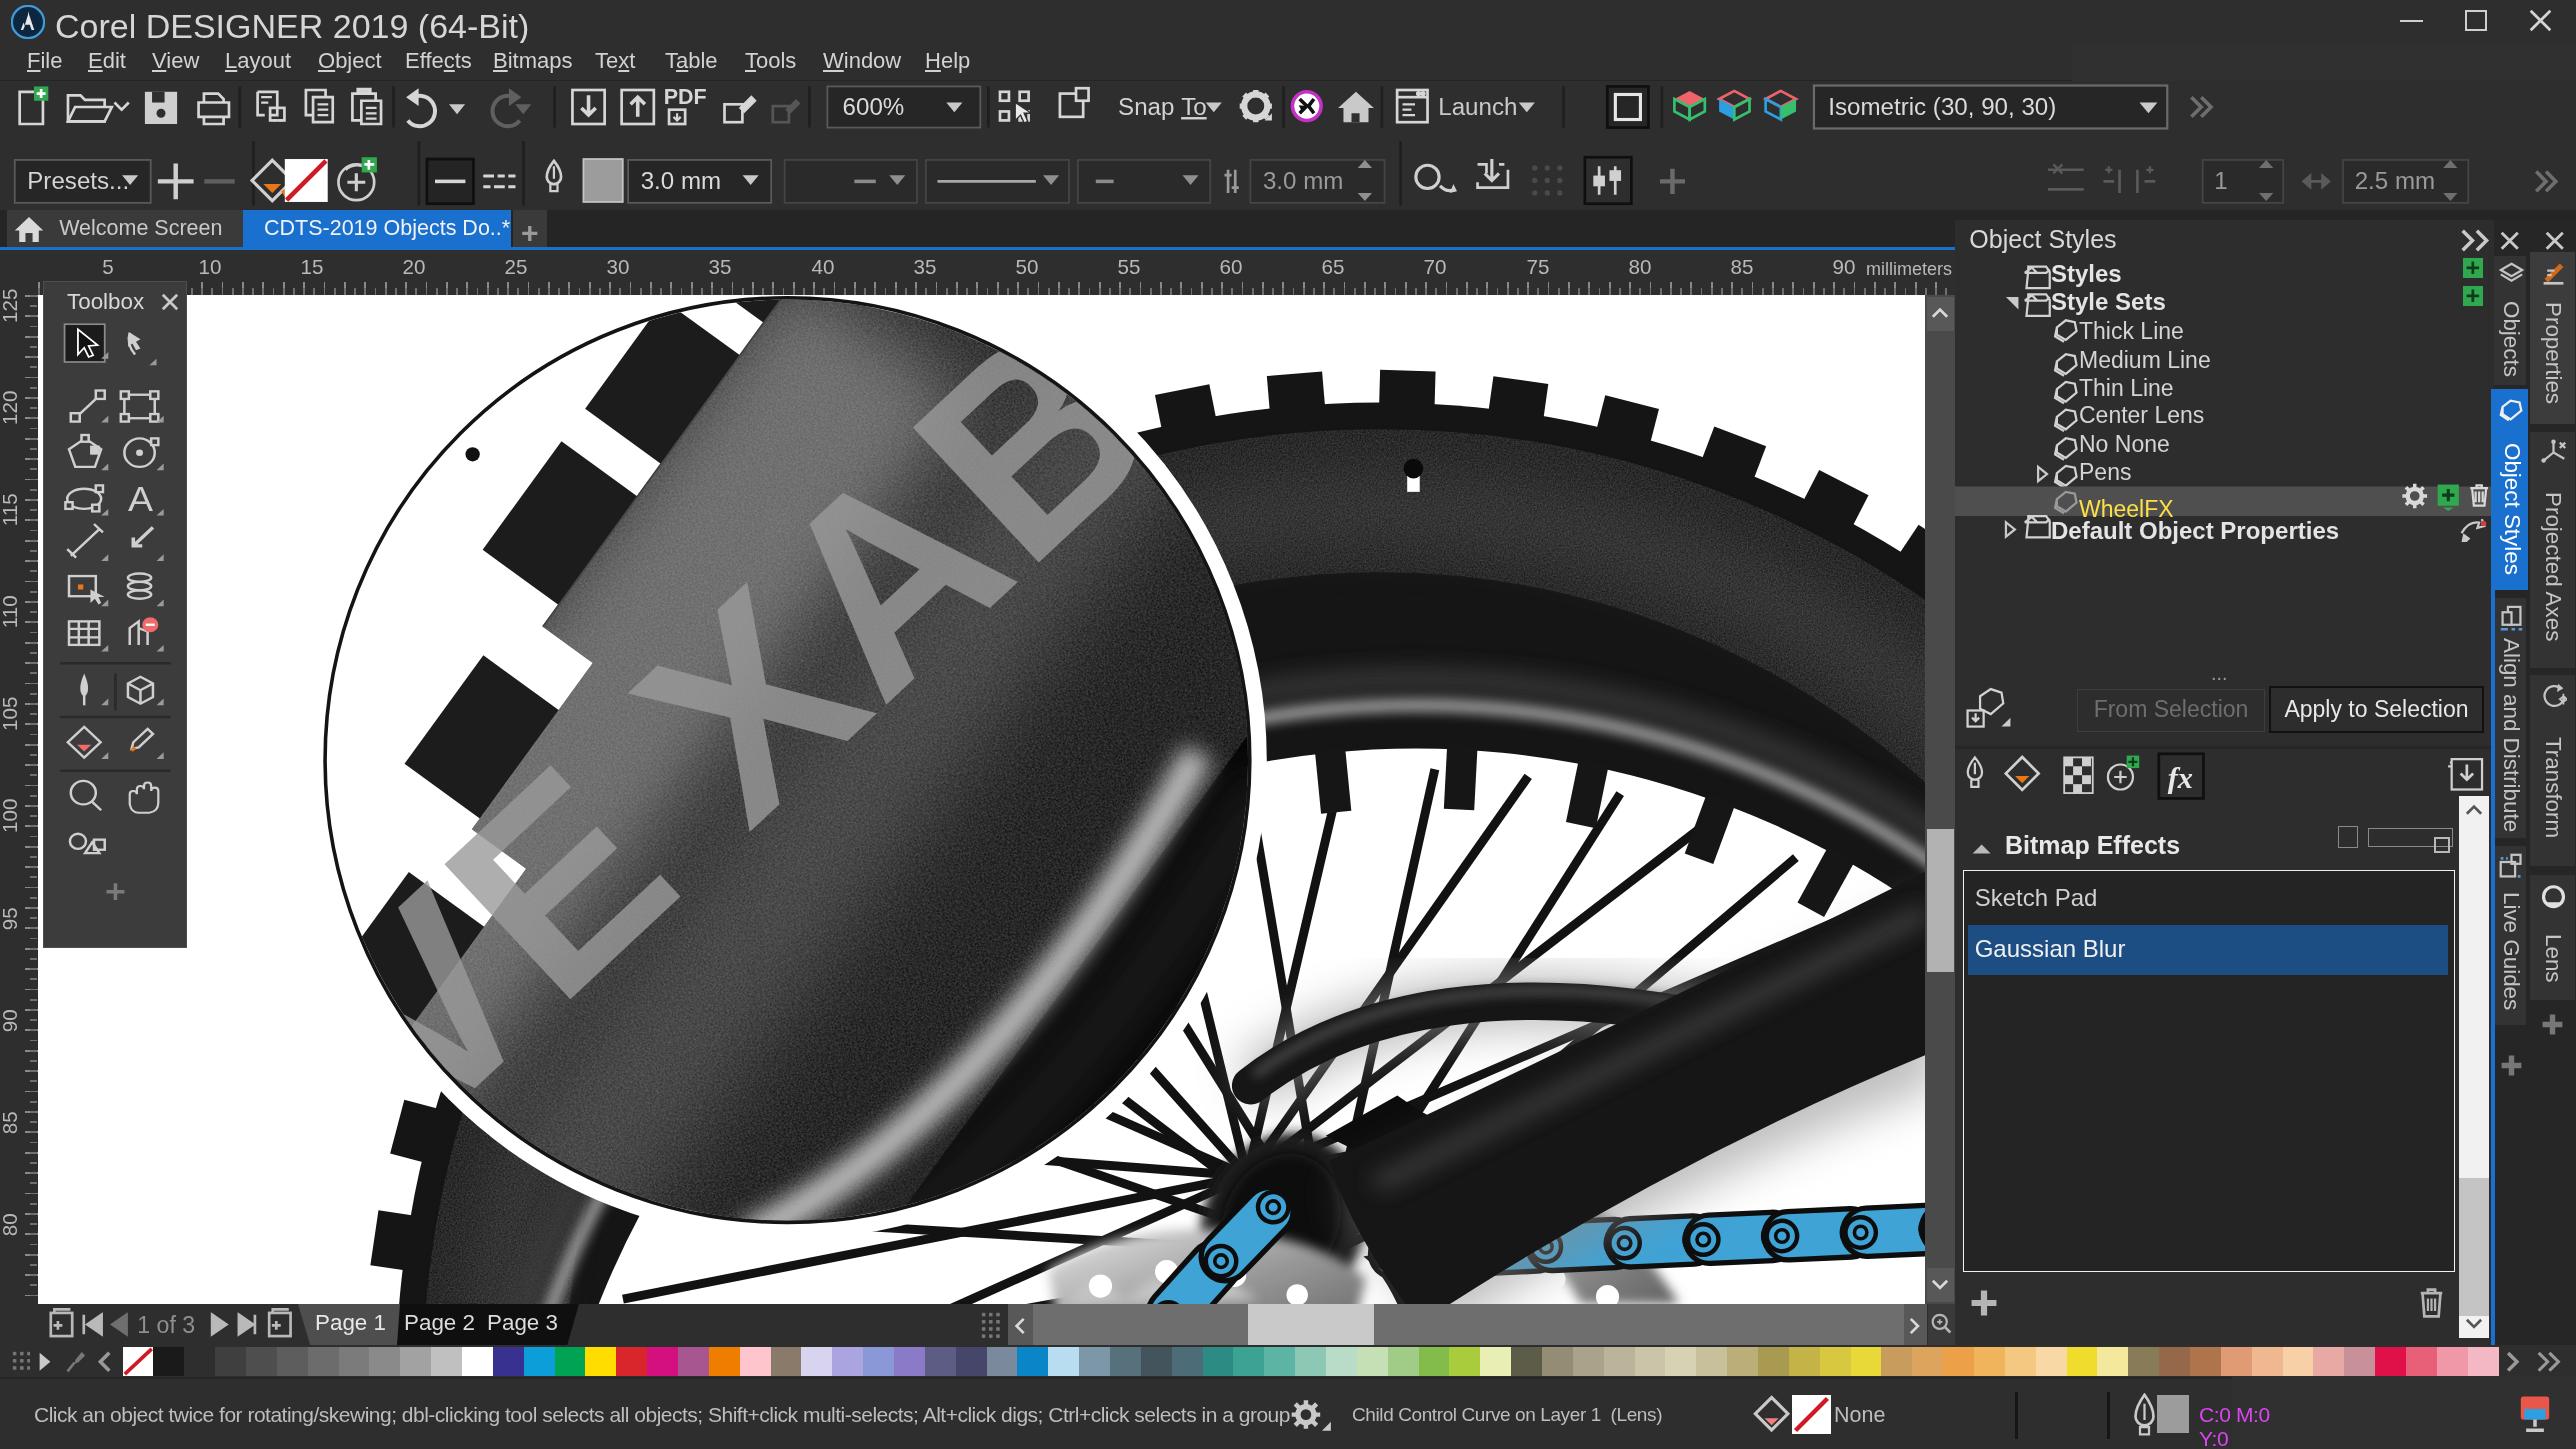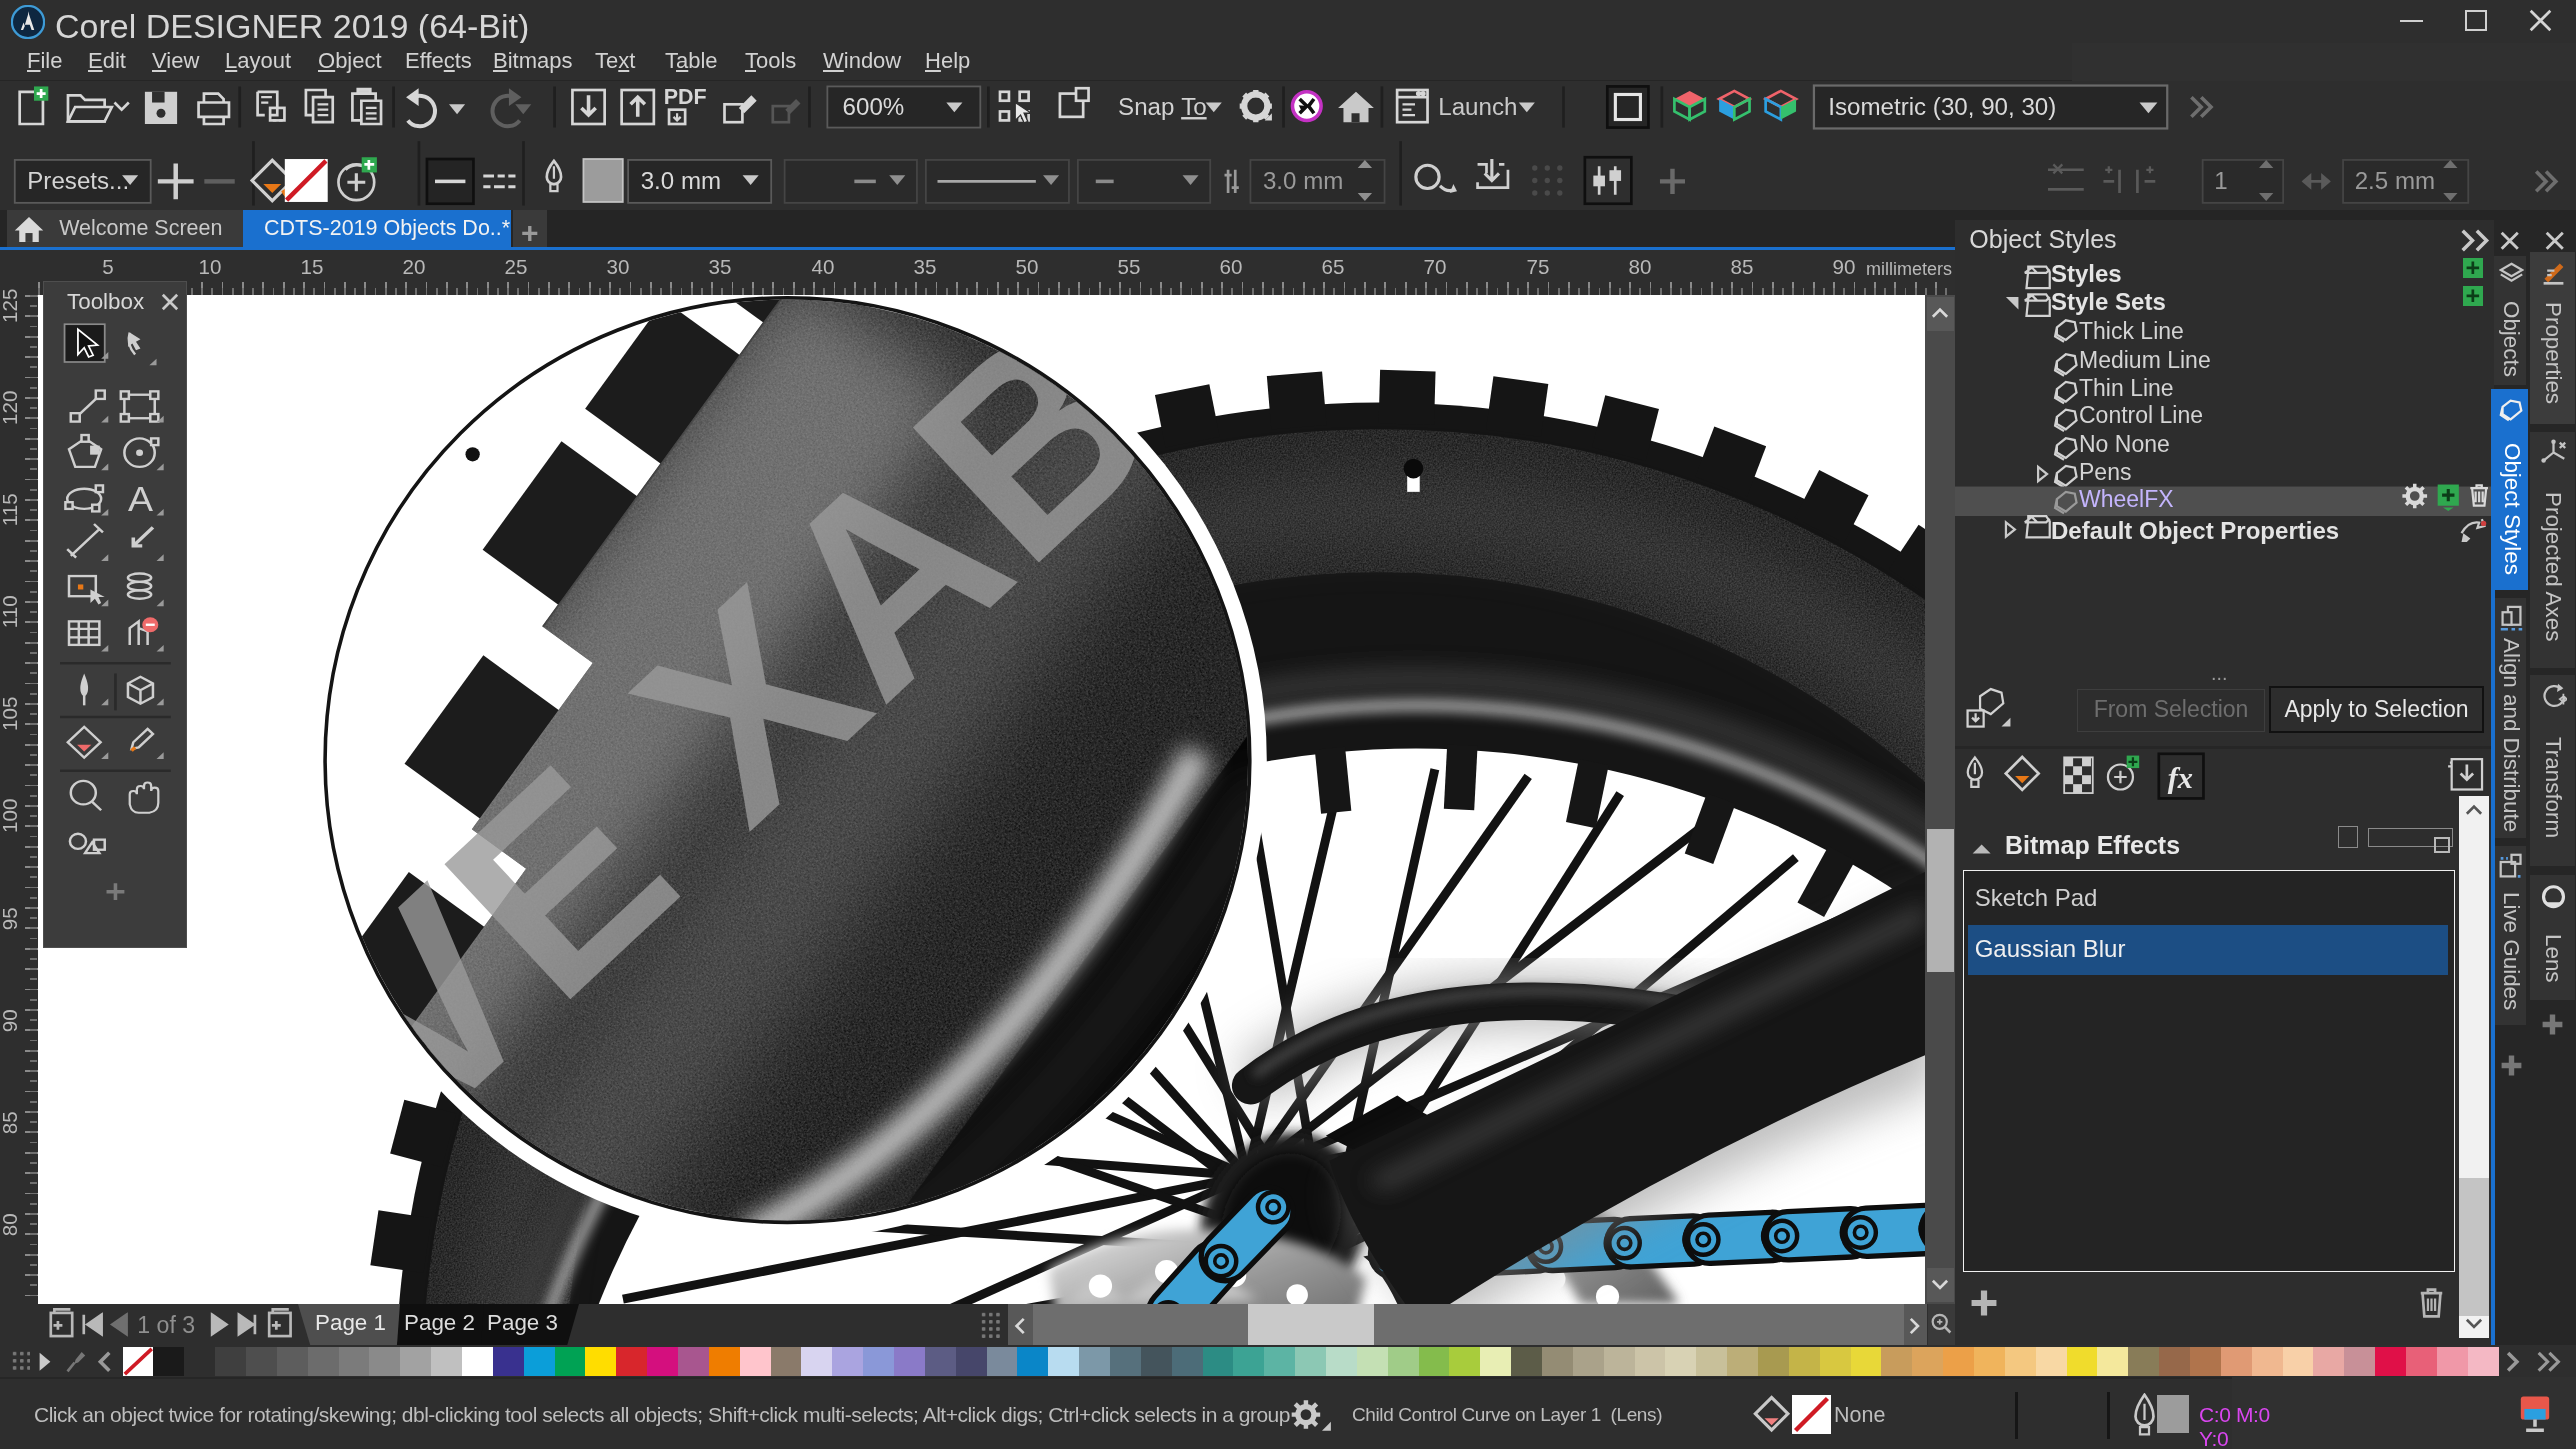--- a/index.html
+++ b/index.html
@@ -909,24 +909,24 @@
             <path d="M2 8 L10 2 L16 8 M6 5 v-4 h20 l4 6 v18 h-26 z M2 8 h24 l4 -4"></path>
           </g>
     </g>
 
   </svg>
   <div class="abs" style="left:96px;top:40px;color:#e4e4e4;font-size:24px;font-weight:bold">Styles</div>
   <div class="abs" style="left:96px;top:68px;color:#e4e4e4;font-size:24px;font-weight:bold">Style Sets</div>
   <div class="abs" style="left:124px;top:98px;color:#d4d4d4;font-size:23px">Thick Line</div>
   <div class="abs" style="left:124px;top:127px;color:#d4d4d4;font-size:23px">Medium Line</div>
   <div class="abs" style="left:124px;top:155px;color:#d4d4d4;font-size:23px">Thin Line</div>
-  <div class="abs" style="left:124px;top:182px;color:#d4d4d4;font-size:23px">Control Line</div>
+  <div class="abs" style="left:124px;top:182px;color:#d4d4d4;font-size:23px">Center Lens</div>
   <div class="abs" style="left:124px;top:211px;color:#d4d4d4;font-size:23px">No None</div>
   <div class="abs" style="left:124px;top:239px;color:#d4d4d4;font-size:23px">Pens</div>
-  <div class="abs" style="left:124px;top:266px;color:#c4b5fd;font-size:23px">WheelFX</div>
+  <div class="abs" style="left:124px;top:276px;color:#fde047;font-size:23px">WheelFX</div>
   <div class="abs" style="left:96px;top:297px;color:#e4e4e4;font-size:24px;font-weight:bold">Default Object Properties</div>
 
   <div class="abs" style="left:508px;top:38px;width:19.7px;height:19.7px;background:#2fa84f"></div>
   <svg class="abs" style="left:508px;top:38px" width="19.7" height="19.7" viewBox="0 0 22 22">
         <path d="M11 4 v14 M4 11 h14" stroke="#0c3d18" stroke-width="3"></path>
       </svg>
   <div class="abs" style="left:508px;top:66px;width:19.7px;height:19.7px;background:#2fa84f"></div>
   <svg class="abs" style="left:508px;top:66px" width="19.7" height="19.7" viewBox="0 0 22 22">
         <path d="M11 4 v14 M4 11 h14" stroke="#0c3d18" stroke-width="3"></path>
       </svg>

